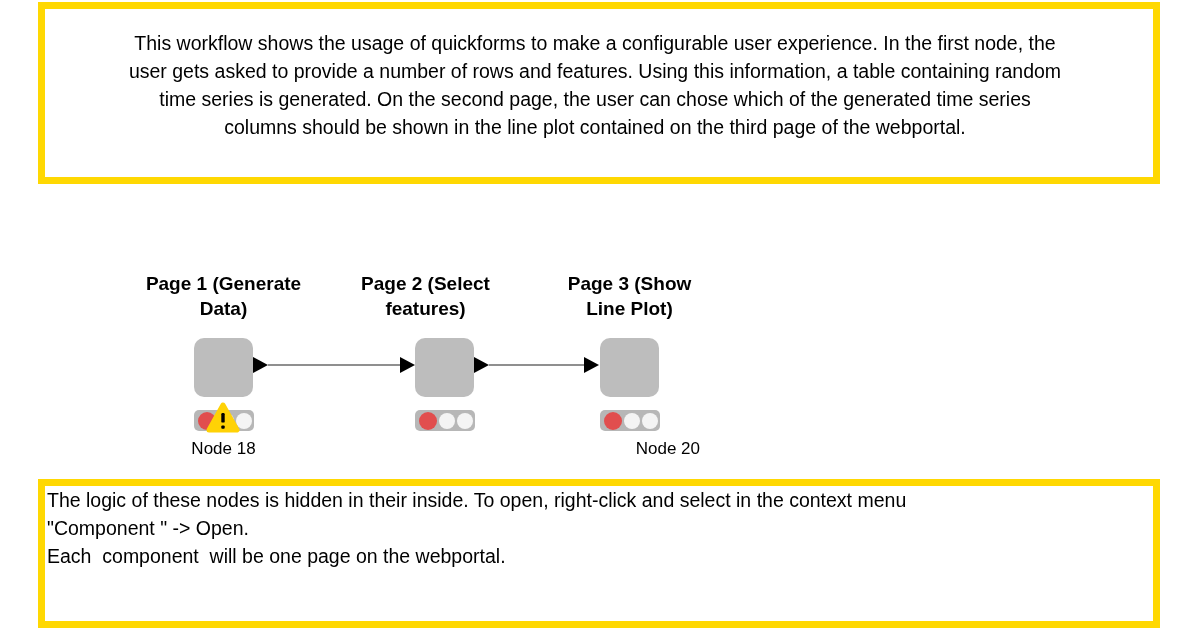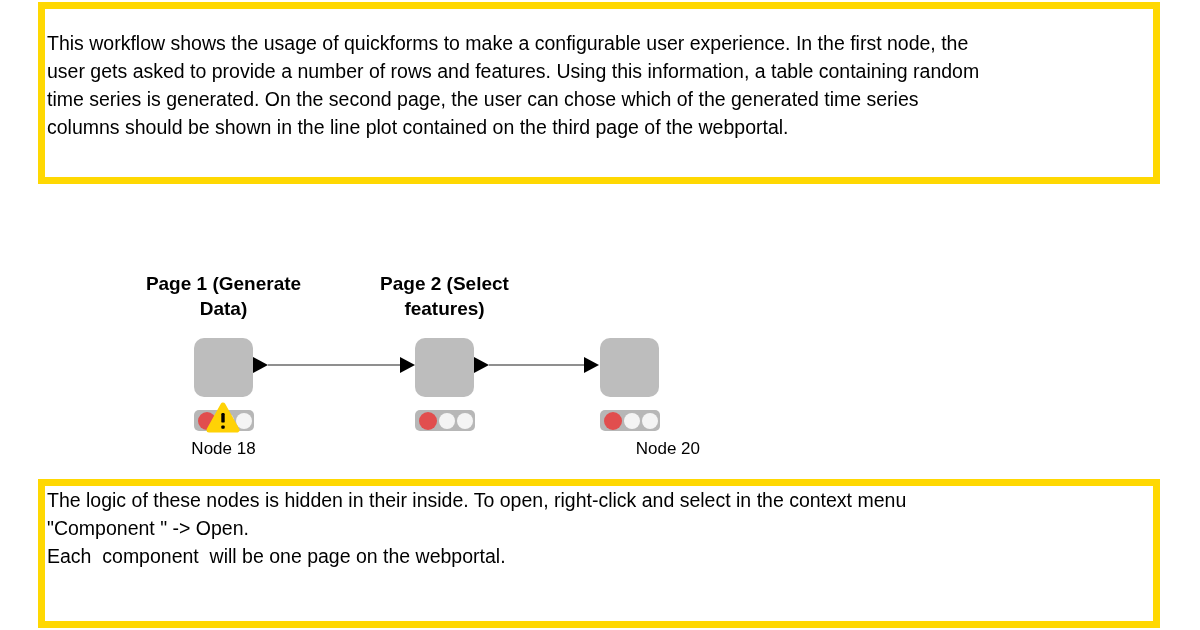--- a/index.html
+++ b/index.html
@@ -14,21 +14,21 @@
     position:absolute;left:38px;width:1122px;box-sizing:border-box;
     border:7px solid var(--c-annotation_border,#FFD802);
     background:var(--c-annotation_bg,#fff);
   }
   .annotation-top{top:2px;height:182px;}
   .annotation-bottom{top:479px;height:149px;}
   .annotation-text{
     white-space:pre-wrap;
     font-size:19.5px;line-height:28px;color:var(--c-annotation_text,#000);
   }
-  .annotation-top .annotation-text{padding:20px 10px 0 2px;}
+  .annotation-top .annotation-text{padding:20px 10px 0 2px;text-align:center;}
   .annotation-bottom .annotation-text{padding:0 6px 0 2px;}
   
   .node-body{
     position:absolute;top:338px;width:59px;height:59px;border-radius:10px;
     background:var(--c-node_body,#BDBDBD);
   }
   .node-title{
     position:absolute;top:271px;width:241px;text-align:center;
     font-weight:bold;font-size:19px;line-height:25px;white-space:pre-line;
   }
@@ -64,22 +64,24 @@
 
   <div class="annotation annotation-top">
     <div class="annotation-text">This workflow shows the usage of quickforms to make a configurable user experience. In the first node, the
 user gets asked to provide a number of rows and features. Using this information, a table containing random
 time series is generated. On the second page, the user can chose which of the generated time series
 columns should be shown in the line plot contained on the third page of the webportal.</div>
   </div>
 
   <div class="node-title" style="left:103px;">Page 1 (Generate
 Data)</div>
-  <div class="node-title" style="left:324px;">Page 2 (Select
+  <div class="node-title" style="left:305px;">Page 2 (Select
 features)</div>
+  <div class="node-title" style="left:509px;">Page 3 (Show
+Line Plot)</div>
 
   <div class="node-body" style="left:194px;"></div>
   <div class="port" style="left:253px;"></div>
 
   <div class="conn" style="left:268px;width:132px;"></div>
 
   <div class="port" style="left:400px;"></div>
   <div class="node-body" style="left:415px;"></div>
   <div class="port" style="left:474px;"></div>
 

